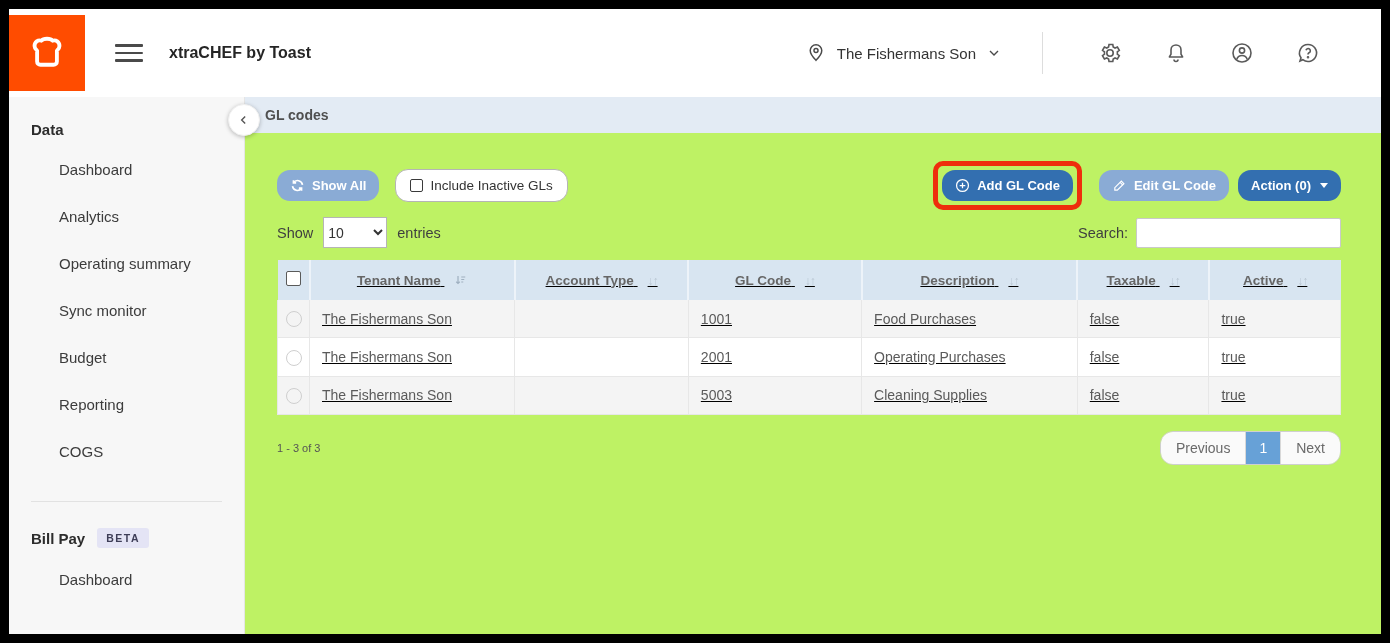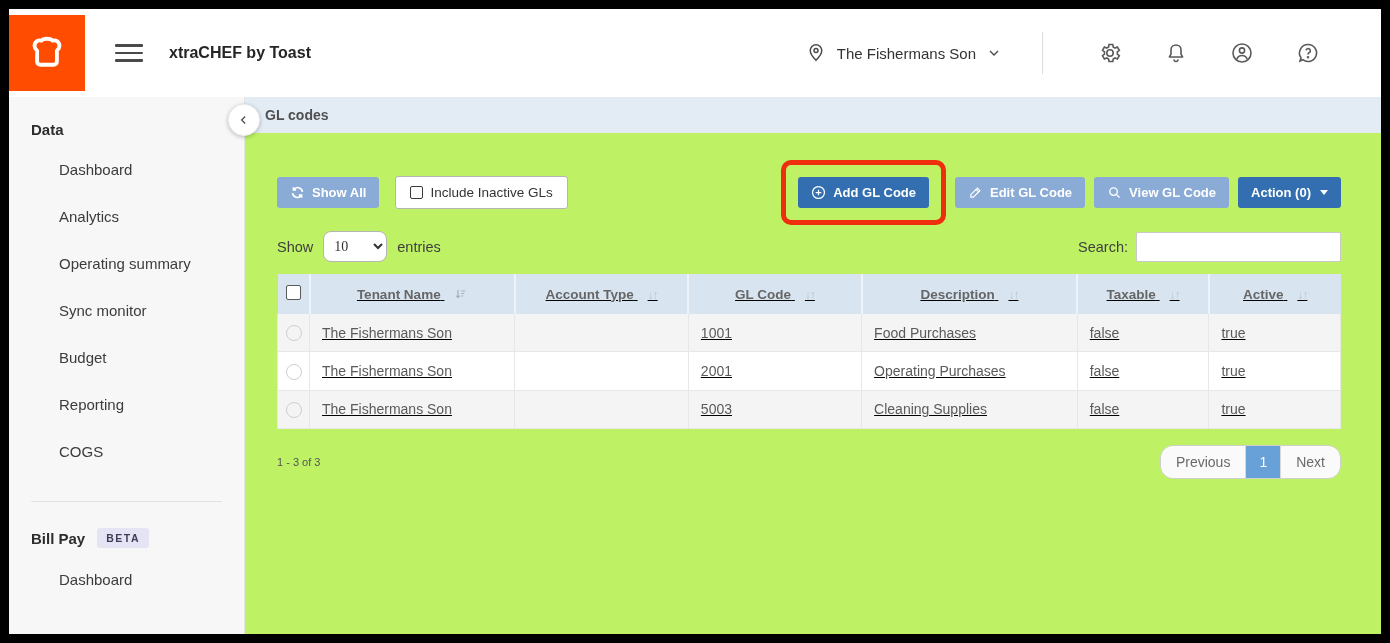--- a/index.html
+++ b/index.html
@@ -26,32 +26,32 @@
   .side-item { font-size:15px; color:#3c3c3c; padding:15px 0 15px 28px; cursor:pointer; }
   .side-divider { height:1px; background:#e2e2e2; margin:26px 22px 26px 0; }
   .collapse-btn { position:absolute; left:219px; top:7px; width:32px; height:32px; border-radius:50%; background:#fff; border:1px solid #f0f0f0; box-shadow:0 1px 4px rgba(0,0,0,.25); display:flex; align-items:center; justify-content:center; cursor:pointer; z-index:5; }
 
   .main { flex:1; display:flex; flex-direction:column; background:#bef264; min-width:0; }
   .page-title-bar { height:36px; background:#e3ebf4; display:flex; align-items:center; padding-left:20px; font-size:14px; font-weight:bold; color:#4f4f4f; flex:0 0 auto; }
   .main-inner { padding:36px 40px 0 32px; }
 
   
   .toolbar-row1 { display:flex; align-items:center; }
-  .btn { border:none; border-radius:3px; font-size:13px; font-weight:bold; padding:8px 13px; display:inline-flex; align-items:center; gap:7px; cursor:pointer; font-family:inherit; white-space:nowrap; }
+  .btn { border:none; border-radius:13px; font-size:13px; font-weight:bold; padding:8px 13px; display:inline-flex; align-items:center; gap:7px; cursor:pointer; font-family:inherit; white-space:nowrap; }
   .btn-lightblue { background:#8aabd5; color:#fff; }
   .btn-darkblue { background:#336fb0; color:#fff; }
   .btn-outline { background:#fff; color:#333; border:1px solid #b5b5b5; font-weight:normal; font-size:13.5px; margin-left:16px; padding:8px 14px; }
   .checkbox-glyph { width:13px; height:13px; border:1.7px solid #3a3a3a; border-radius:2px; display:inline-block; background:#fff; }
   .toolbar-spacer { flex:1; }
   .right-btns { display:flex; align-items:center; gap:9px; }
-  .annotation-box { border:5px solid #ee2e0c; border-radius:10px; padding:12px; margin:-9px 0 -9px -9px; display:inline-flex; }
+  .annotation-box { border:5px solid #ee2e0c; border-radius:10px; padding:4px; margin:-9px 8px -9px -9px; display:inline-flex; }
   .caret-down { width:0; height:0; border-left:4.5px solid transparent; border-right:4.5px solid transparent; border-top:5px solid #fff; display:inline-block; margin-left:2px; }
 
   .toolbar-row2 { display:flex; align-items:center; margin-top:15px; font-size:14.5px; color:#3f3f3f; }
-  .page-size-select { margin:0 10px; width:64px; height:31px; border:1px solid #b5b5b5; border-radius:8px; font-size:14px; color:#333; padding:0 6px; font-family:Liberation Serif, serif; background:#fff; }
+  .page-size-select { margin:0 10px; width:64px; height:31px; border:1px solid #b5b5b5; border-radius:0; font-size:14px; color:#333; padding:0 0; font-family:Liberation Sans, sans-serif; background:#fff; }
   .search-wrap { margin-left:auto; display:flex; align-items:center; gap:8px; }
   .search-input { width:205px; height:30px; border:1px solid #c9c9c9; border-radius:2px; font-size:14px; padding:0 8px; font-family:inherit; }
 
   
   table.gl-table { width:100%; border-collapse:collapse; margin-top:12px; font-size:14px;text-decoration:underline; }
   .gl-table thead th { background:#d8e5f1; color:#666; font-size:13.5px; font-weight:bold; text-align:center; padding:11px 8px; border-right:2px solid #edf3f9; position:relative; cursor:pointer; }
   .gl-table thead th:last-child { border-right:none; }
   .gl-table thead th.check-col { width:38px; cursor:default; }
   .sort-glyph { color:#b9c6d2; font-size:12px; margin-left:10px; font-weight:normal; letter-spacing:-1px; }
   .gl-table tbody td { padding:10px 12px; color:#5a5a5a; border:1px solid #e7e7e7; border-top:none; }
@@ -196,27 +196,20 @@
 
             <button class="btn btn-lightblue">
               <svg width="15" height="15" viewBox="0 0 24 24" fill="none" stroke="#fff" stroke-width="1.9">
                 <path d="M4 20 h16" opacity="0"></path>
                 <path d="M4.5 15.5 V19.5 H8.5 L19 9 L15 5 Z"></path>
                 <path d="M13 7 l4 4"></path>
               </svg>
               <span>Edit GL Code</span>
             </button>
 
-            <button class="btn btn-lightblue">
-              <svg width="15" height="15" viewBox="0 0 24 24" fill="none" stroke="#fff" stroke-width="2.2">
-                <circle cx="10.5" cy="10.5" r="6"></circle>
-                <path d="M15 15 l5 5"></path>
-              </svg>
-              <span>View GL Code</span>
-            </button>
 
             <button class="btn btn-darkblue">
               <span>Action (0)</span>
               <span class="caret-down"></span>
             </button>
           </div>
         </div>
 
         <div class="toolbar-row2">
           <span>Show</span>

